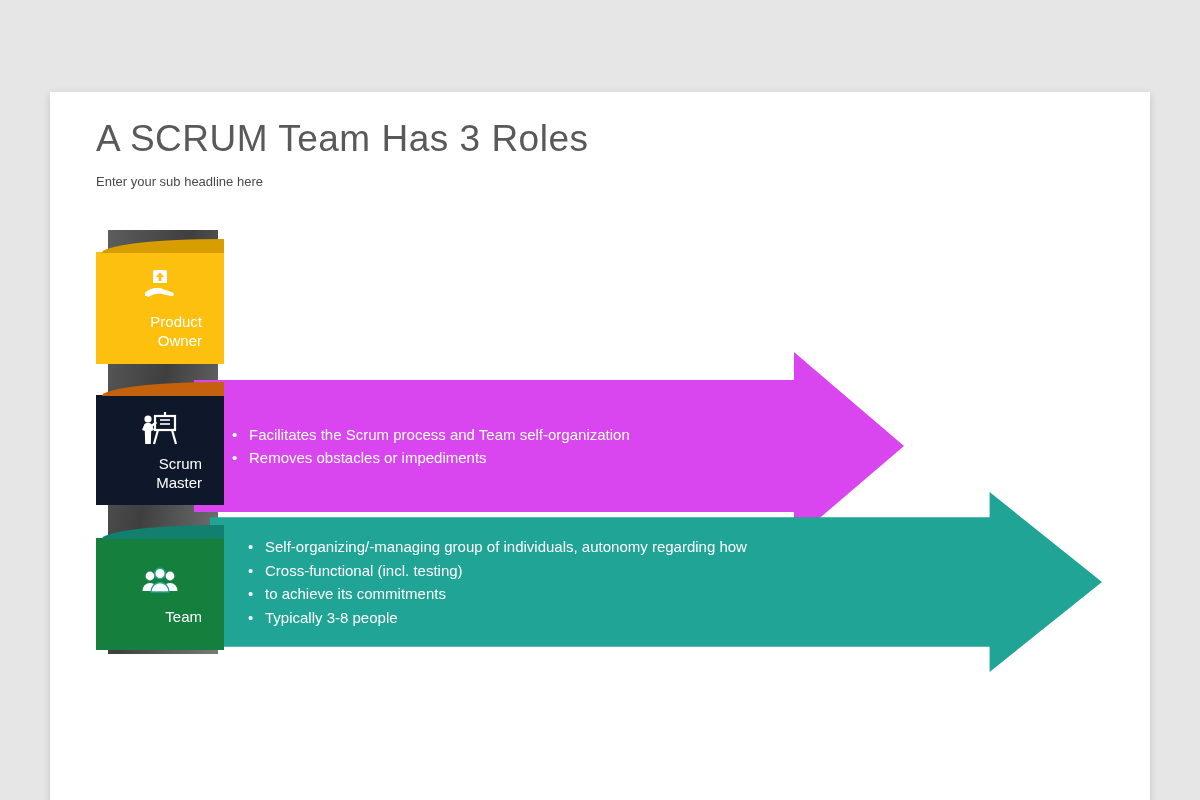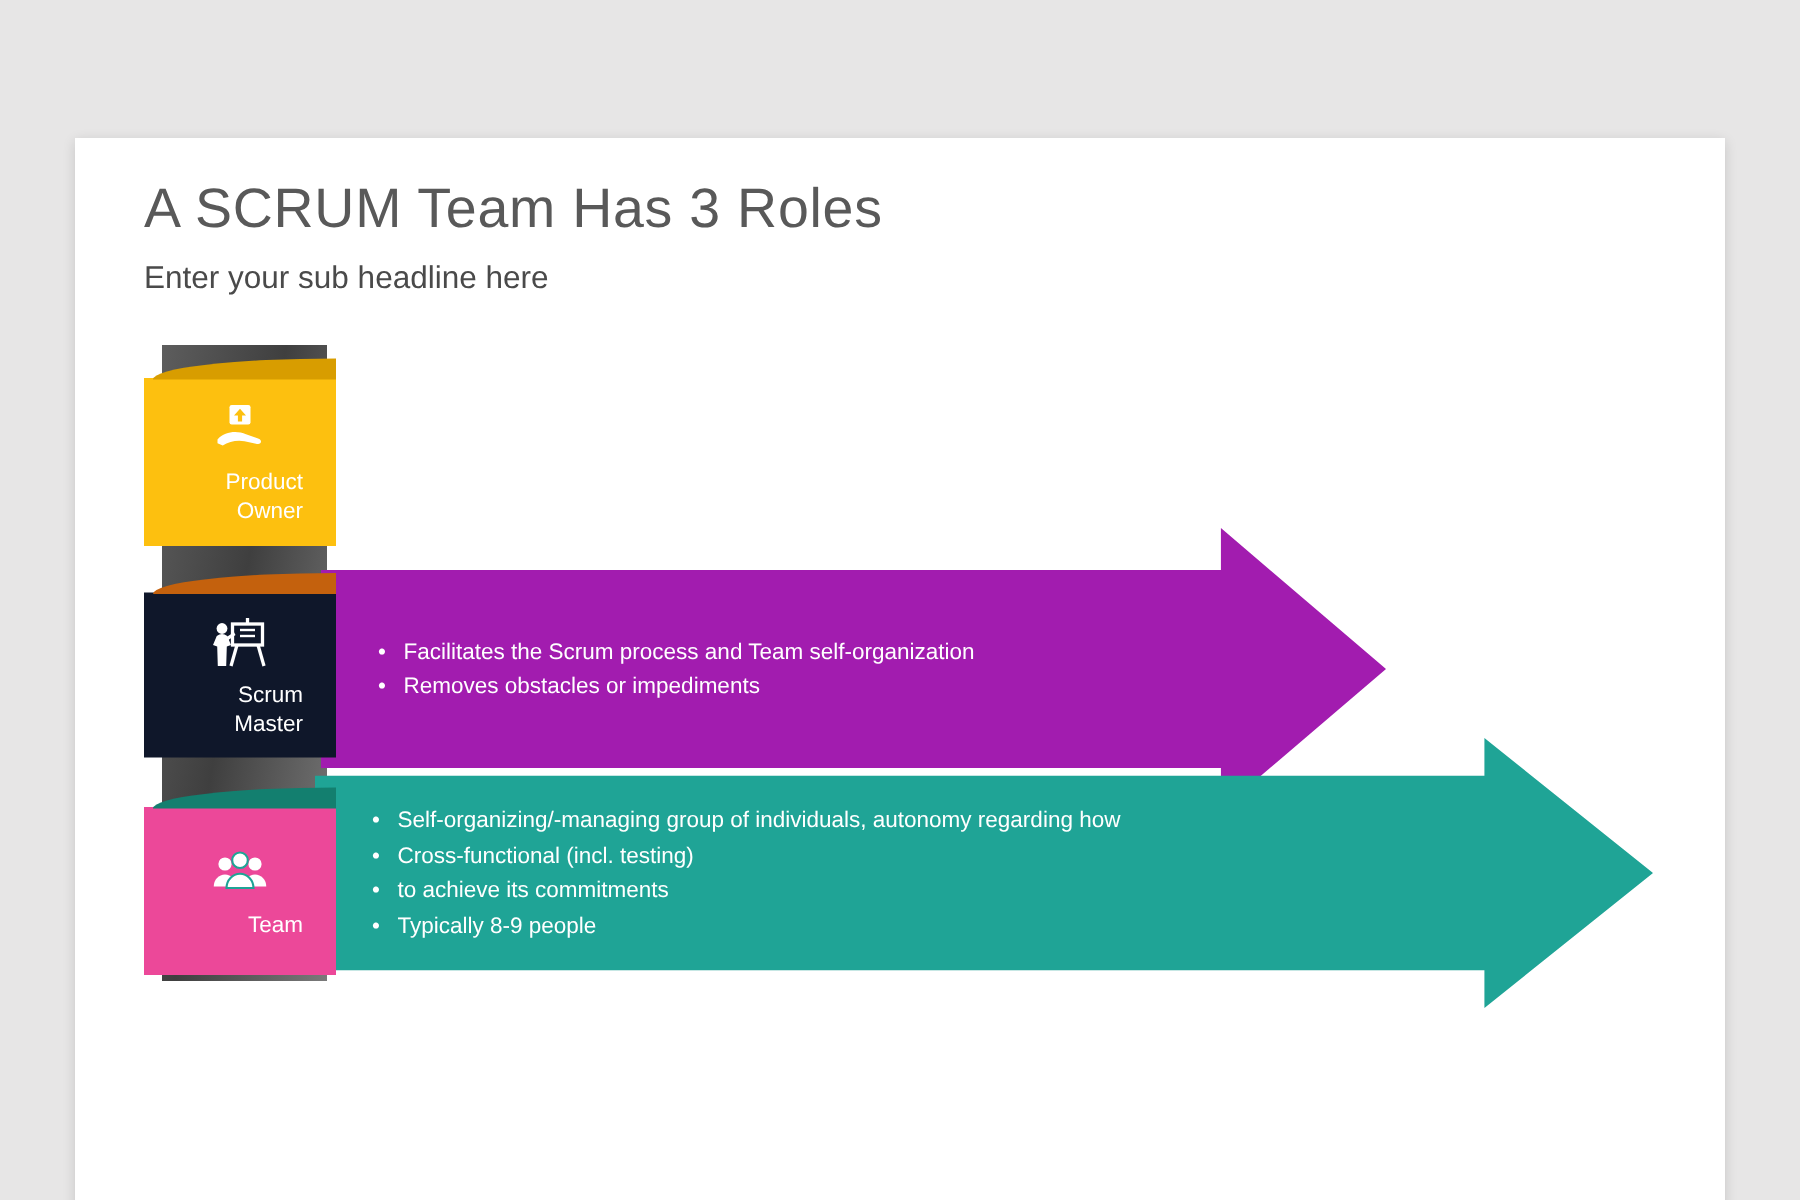--- a/index.html
+++ b/index.html
@@ -21,21 +21,21 @@
     position: absolute;
     left: 46px; top: 26px;
     font-size: 37px;
     font-weight: 400;
     color: #595959;
     letter-spacing: 0.5px;
   }
   .subtitle {
     position: absolute;
     left: 46px; top: 82px;
-    font-size: 21px;
+    font-size: 13px;
     color: #4a4a4a;
   }
   .bar {
     position: absolute;
     left: 58px; top: 138px;
     width: 110px; height: 424px;
     background: linear-gradient(100deg, #5d5d5d 0%, #3f3f3f 45%, #7a7a7a 100%);
   }
   
   .arrow {
@@ -43,23 +43,23 @@
     filter: drop-shadow(0 2px 2px rgba(0,0,0,0.18));
   }
   .arrow-1 {
     left: 160px; top: 118px;
     width: 535px; height: 178px;
     background: #fdc00f;
     clip-path: polygon(0 12.9%, 79.8% 12.9%, 79.8% 0, 100% 50%, 79.8% 100%, 79.8% 87.1%, 0 87.1%);
     --inset: 12.9%;
   }
   .arrow-2 {
-    left: 164px; top: 260px;
+    left: 144px; top: 260px;
     width: 710px; height: 188px;
-    background: #a21caf;
+    background: #d946ef;
     clip-path: polygon(0 14.9%, 84.5% 14.9%, 84.5% 0, 100% 50%, 84.5% 100%, 84.5% 85.1%, 0 85.1%);
     --inset: 14.9%;
   }
   .arrow-3 {
     left: 160px; top: 400px;
     width: 892px; height: 180px;
     background: #1fa496;
     clip-path: polygon(0 14%, 87.4% 14%, 87.4% 0, 100% 50%, 87.4% 100%, 87.4% 86%, 0 86%);
     --inset: 14%;
   }
@@ -94,21 +94,21 @@
     display: flex;
     flex-direction: column;
     align-items: center;
     justify-content: center;
     gap: 7px;
     color: #fff;
     z-index: 3;
   }
   .tab-1 { top: 160px; height: 112px; background: #fdc00f; }
   .tab-2 { top: 303px; height: 110px; background: #0f172a; }
-  .tab-3 { top: 446px; height: 112px; background: #ec4899; }
+  .tab-3 { top: 446px; height: 112px; background: #15803d; }
   .curl {
     position: absolute;
     top: -13px; left: 6px; right: 0;
     height: 14px;
     border-radius: 100% 0 0 0;
   }
   .tab-1 .curl { background: #d89d00; }
   .tab-2 .curl { background: #c4610d; }
   .tab-3 .curl { background: #137f6f; }
   .tab-icon {
@@ -145,21 +145,21 @@
       </ul>
     </div>
   </div>
 
   <div class="arrow arrow-3">
     <div class="arrow-content">
       <ul>
         <li>Self-organizing/-managing group of individuals, autonomy regarding how</li>
         <li>Cross-functional (incl. testing)</li>
         <li>to achieve its commitments</li>
-        <li>Typically 8-9 people</li>
+        <li>Typically 3-8 people</li>
       </ul>
     </div>
   </div>
 
   <div class="tab tab-1">
     <div class="curl"></div>
     <span class="tab-icon">
       <svg viewBox="0 0 40 36" xmlns="http://www.w3.org/2000/svg">
         <rect x="13" y="2" width="14" height="13" rx="1.5" fill="#ffffff"></rect>
         <path d="M20 4.5 L24 9 h-2.6 v4 h-2.8 v-4 H16 Z" fill="#fdc00f"></path>

